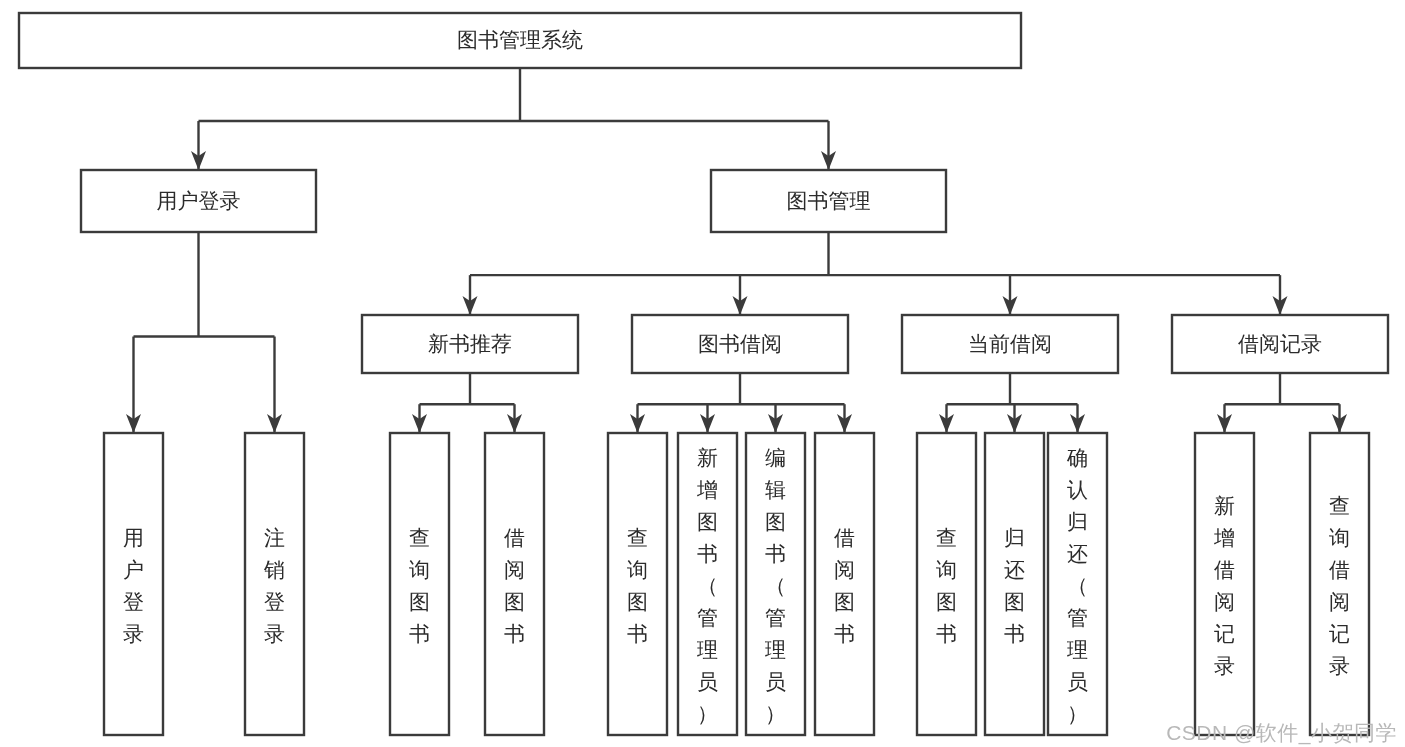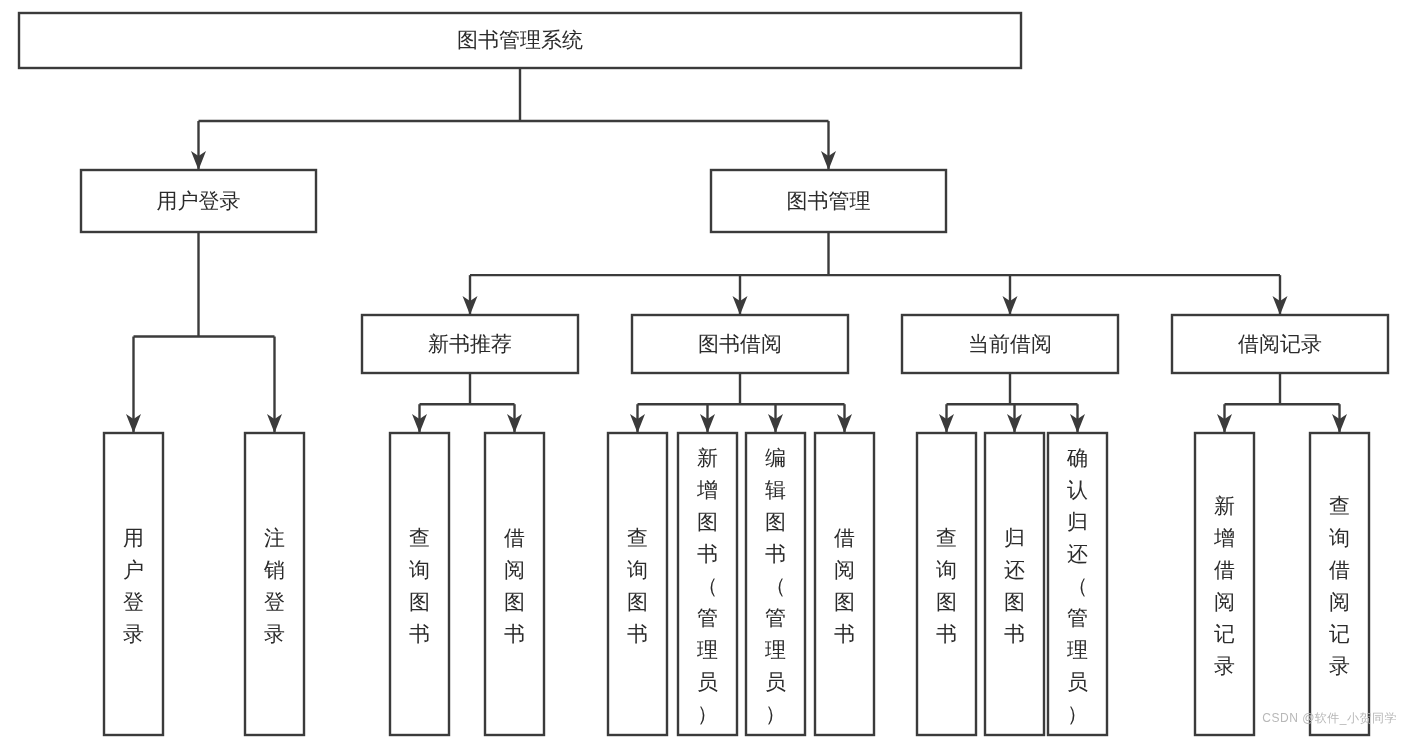--- a/index.html
+++ b/index.html
@@ -22,23 +22,23 @@
     dominant-baseline:middle;
   }
   .leaf-label{
     font-family:"Liberation Sans","DejaVu Sans",sans-serif;
     font-size:21px;
     fill:#2b2b2b;
     text-anchor:middle;
   }
   .watermark{
     position:absolute;
-    right:8px;bottom:20px;
+    right:8px;bottom:0;
     font-family:"Liberation Sans","DejaVu Sans",sans-serif;
-    font-size:12px;
+    font-size:21px;
     color:#b8b8b8;
     white-space:nowrap;
     letter-spacing:0.5px;
   }
 </style>
 </head>
 <body>
 
 <svg id="diagram" viewBox="0 0 1405 747">
   <g id="links-layer">

